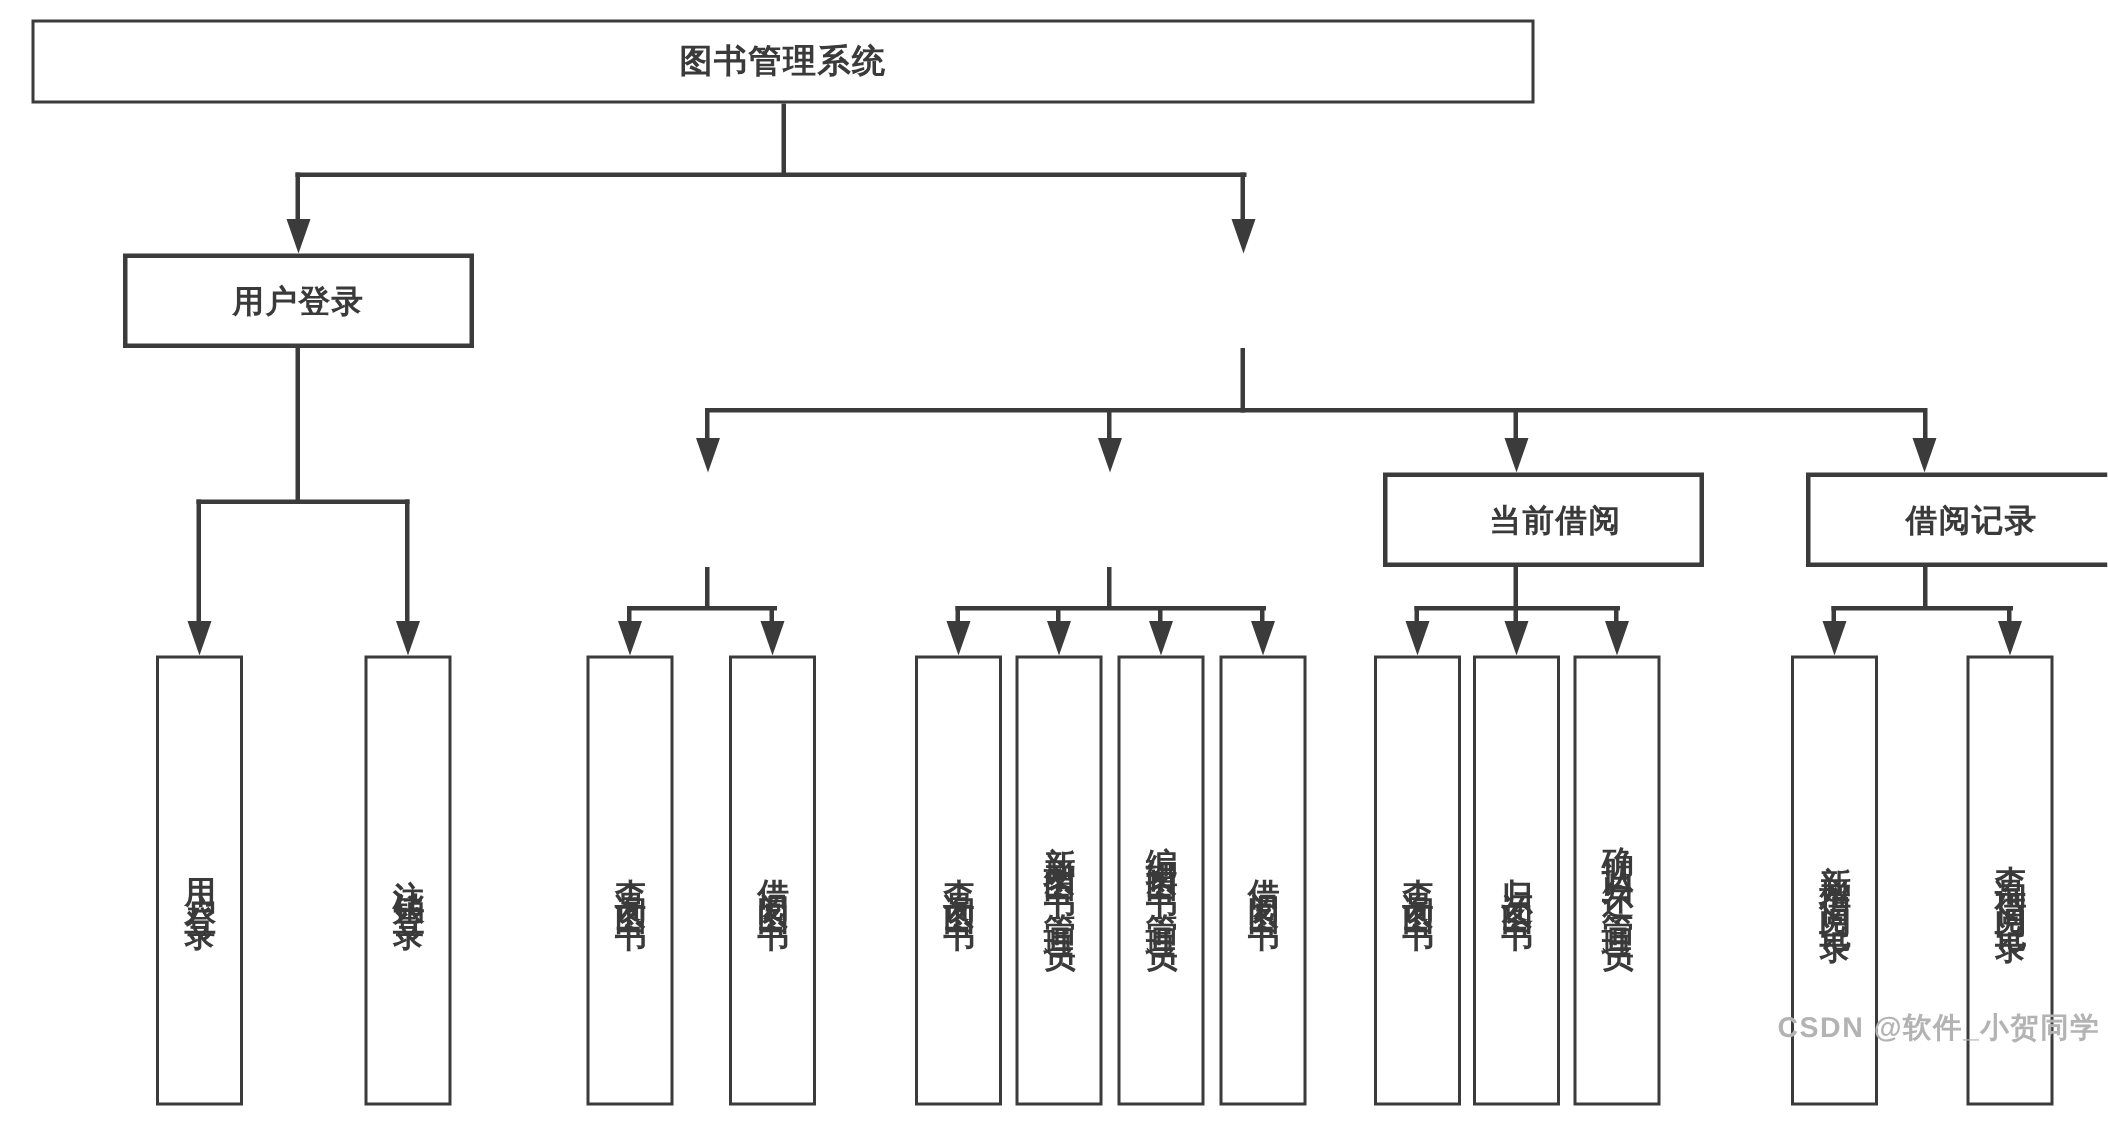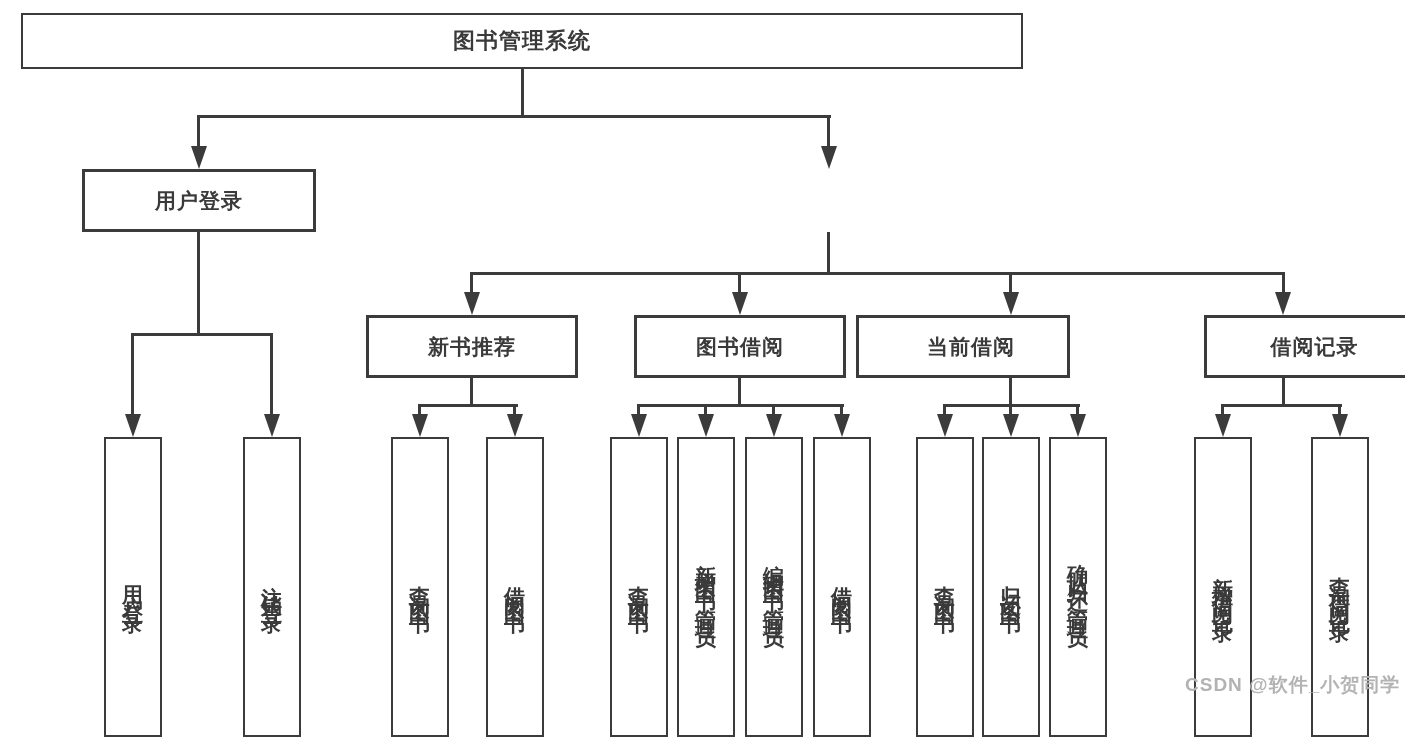--- a/index.html
+++ b/index.html
@@ -22,21 +22,21 @@
     border:3px solid var(--line);
     font-size:21px;letter-spacing:1px;white-space:nowrap;
   }
   .node.root{left:21px;top:13px;width:1002px;height:56px;border-width:2px;font-size:22px;}
   .node.l2{top:169px;height:63px;}
   .node.l2.a{left:82px;width:234px;}
   .node.l2.b{left:711px;width:236px;}
   .node.l3{top:315px;height:63px;}
   .node.l3.c1{left:366px;width:212px;}
   .node.l3.c2{left:634px;width:212px;}
-  .node.l3.c3{left:856px;width:214px;padding-left:16px;}
+  .node.l3.c3{left:922px;width:214px;padding-left:16px;}
   .node.l3.c4{left:1173px;width:221px;margin-left:31px;}
   .node.leaf{
     top:437px;width:58px;height:300px;border-width:2.5px;
     letter-spacing:0;
   }
   .vtext{
     writing-mode:vertical-rl;text-orientation:mixed;
     font-size:21px;letter-spacing:9px;line-height:1.0;
   }
   
@@ -80,22 +80,20 @@
   <div class="h" style="left:470px;top:272px;width:814px"></div>
   <div class="v" style="left:470px;top:272px;height:22px"></div>
   <div class="arrow" style="left:464px;top:292px"></div>
   <div class="v" style="left:738px;top:272px;height:22px"></div>
   <div class="arrow" style="left:732px;top:292px"></div>
   <div class="v" style="left:1009px;top:272px;height:22px"></div>
   <div class="arrow" style="left:1003px;top:292px"></div>
   <div class="v" style="left:1282px;top:272px;height:22px"></div>
   <div class="arrow" style="left:1275px;top:292px"></div>
 
-  <div class="node l3 c1">新书推荐</div>
-  <div class="node l3 c2">图书借阅</div>
   <div class="node l3 c3">当前借阅</div>
   <div class="node l3 c4">借阅记录</div>
 
   <div class="v" style="left:470px;top:378px;height:28px"></div>
   <div class="h" style="left:418px;top:404px;width:100px"></div>
   <div class="v" style="left:418px;top:404px;height:14px"></div>
   <div class="arrow" style="left:412px;top:414px"></div>
   <div class="v" style="left:513px;top:404px;height:14px"></div>
   <div class="arrow" style="left:507px;top:414px"></div>
 

